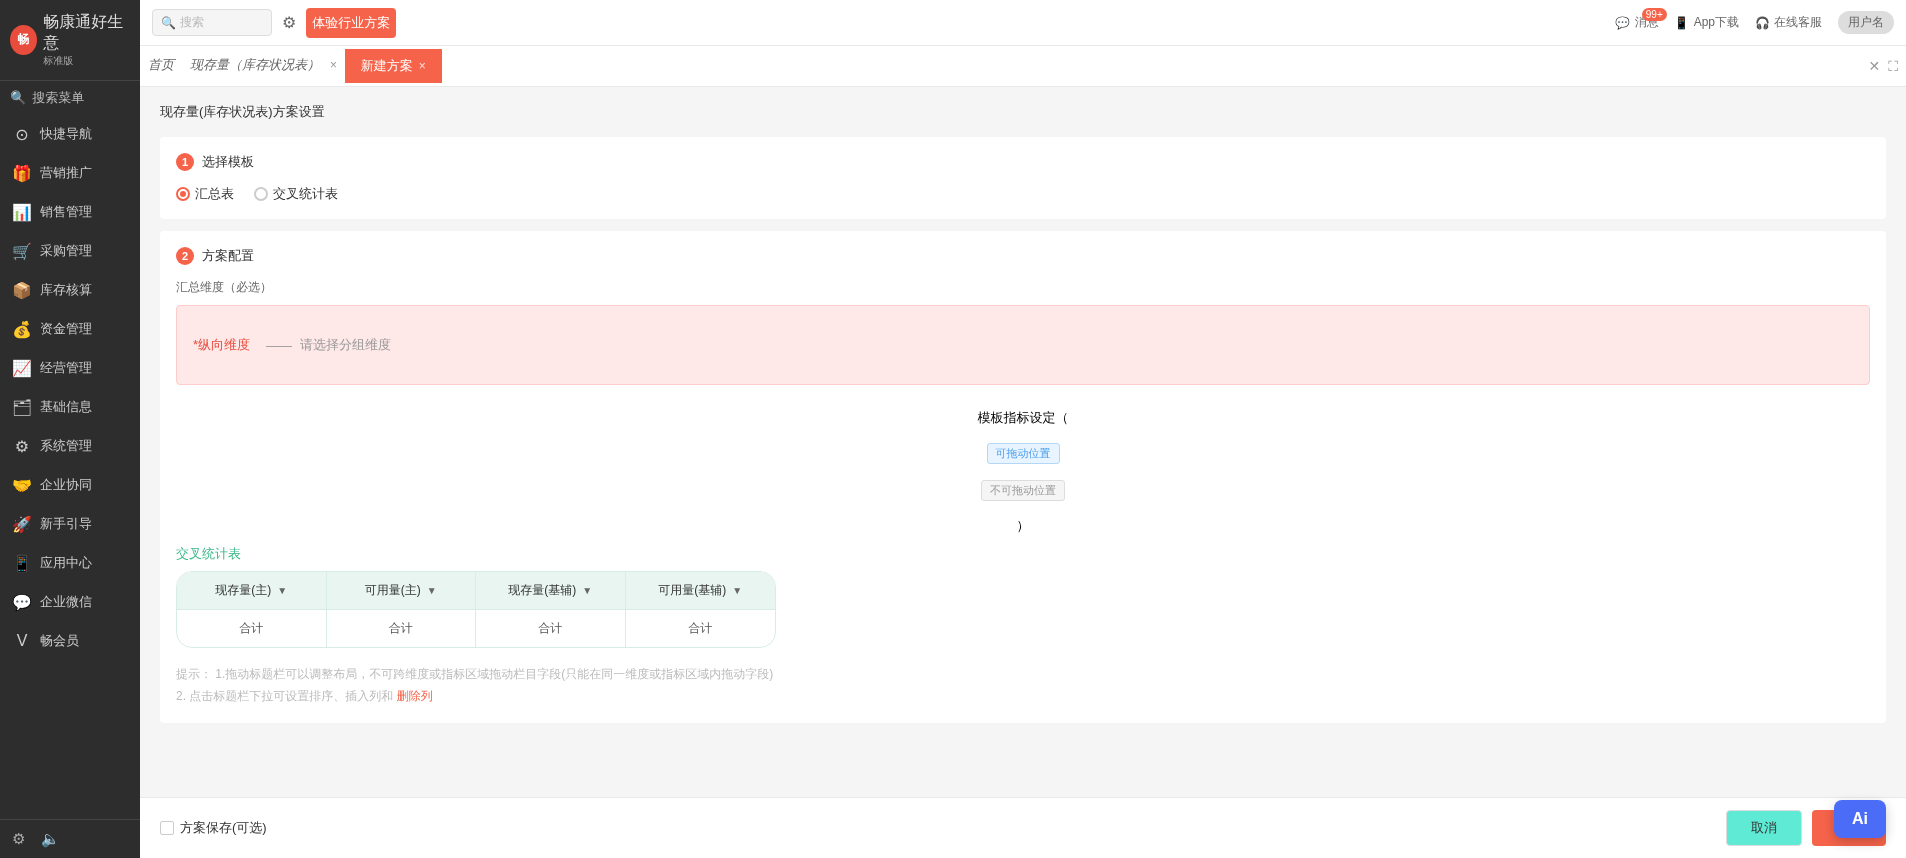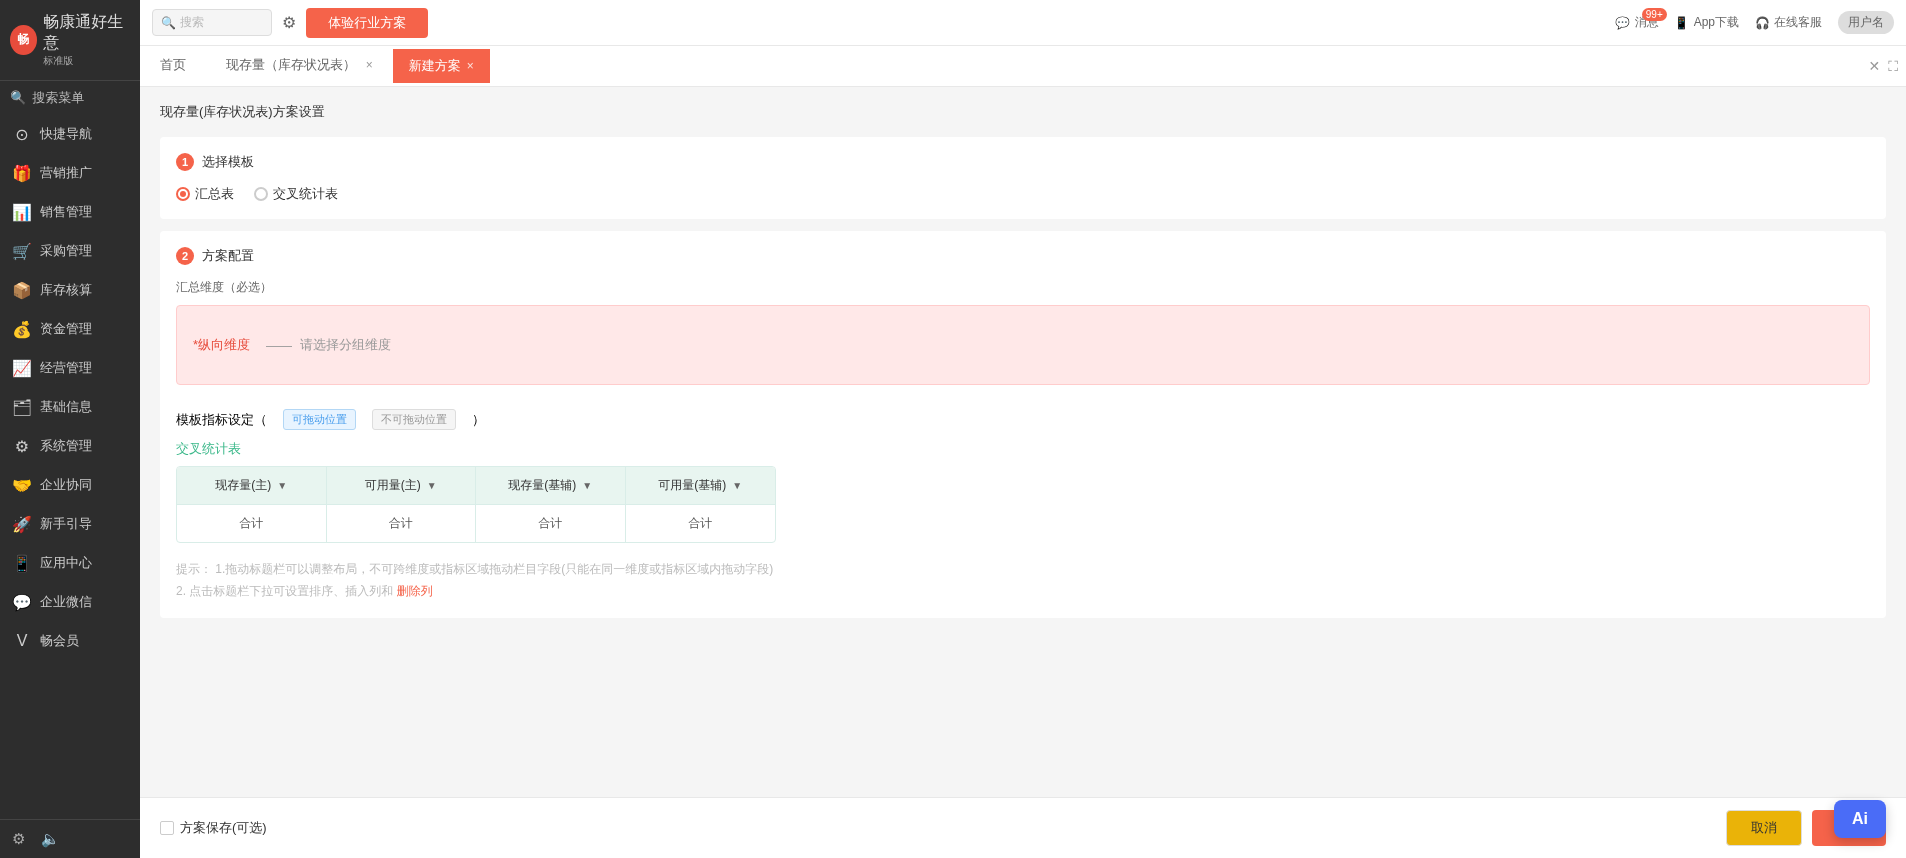--- a/index.html
+++ b/index.html
@@ -77,21 +77,21 @@
       border: 1px solid #ddd; border-radius: 4px;
       padding: 4px 8px;
       font-size: 12px; color: #999;
       width: 120px;
     }
     .topbar-gear { color: #666; font-size: 16px; cursor: pointer; }
     .topbar-action-btn {
       background: #f5634a;
       color: white;
       border: none; border-radius: 4px;
-      padding: 6px 22px;
+      padding: 6px 6px;
       font-size: 13px; cursor: pointer;
     }
     .topbar-spacer { flex: 1; }
     .topbar-right { display: flex; align-items: center; gap: 16px; }
     .topbar-msg { display: flex; align-items: center; gap: 4px; font-size: 12px; color: #666; cursor: pointer; position: relative; }
     .topbar-badge {
       background: #f5634a; color: white; font-size: 10px;
       border-radius: 8px; padding: 1px 4px; position: absolute; top: -6px; right: -8px;
     }
     .topbar-app { display: flex; align-items: center; gap: 4px; font-size: 12px; color: #666; cursor: pointer; }
@@ -101,26 +101,27 @@
     
     .tabbar {
       background: #fff;
       display: flex;
       align-items: center;
       padding: 0 0;
       border-bottom: 1px solid #e8e8e8;
       flex-shrink: 0;
     }
     .tab {
-      padding: 10px 20px;
+      padding: 10px 8px;
       font-size: 13px;
       color: #666;
       cursor: pointer;
       border-bottom: 2px solid transparent;
       white-space: nowrap;
+      font-style: italic;
     }
     .tab-close { margin-left: 6px; color: #999; font-size: 12px; cursor: pointer; }
     .tab-new {
       padding: 8px 16px;
       background: #f5634a;
       color: white;
       font-size: 13px;
       cursor: pointer;
       display: flex; align-items: center; gap: 6px; justify-content: flex-end;
     }
@@ -176,34 +177,34 @@
       padding: 20px 16px;
       margin-bottom: 24px;
       min-height: 80px;
       display: flex; align-items: center;
     }
     .dimension-label { color: #e74c3c; font-size: 13px; margin-right: 8px; }
     .dimension-dash { color: #999; margin: 0 8px; }
     .dimension-placeholder { color: #999; font-size: 13px; }
 
     .indicator-section { margin-top: 10px; }
-    .indicator-label-row { display: flex; align-items: center; gap: 16px; margin-bottom: 8px; }
+    .indicator-label-row { display: flex; align-items: center; gap: 16px; margin-bottom: 8px; flex-direction: column; }
     .indicator-badge {
       display: inline-flex; align-items: center;
       padding: 2px 8px; border-radius: 3px;
       font-size: 11px; gap: 4px;
     }
     .indicator-badge.movable { background: #e8f4ff; color: #4a9eed; border: 1px solid #b3d7f5; }
     .indicator-badge.fixed { background: #f5f5f5; color: #999; border: 1px solid #ddd; }
 
     .stats-header-label { color: #3bb88a; font-size: 13px; margin-bottom: 8px; }
 
     .stats-table {
       border: 1px solid #d9ede8;
-      border-radius: 4px;
+      border-radius: 16px;
       overflow: hidden;
       width: 600px;
     }
     .stats-table-header {
       display: grid;
       grid-template-columns: repeat(4, 1fr);
       background: #e8f5f0;
     }
     .stats-table-header-cell {
       padding: 10px 12px;
@@ -237,21 +238,21 @@
       display: flex; align-items: center; gap: 8px;
       flex-shrink: 0;
     }
     .checkbox-item { display: flex; align-items: center; gap: 6px; cursor: pointer; font-size: 13px; color: #333; }
     .checkbox-box {
       width: 14px; height: 14px; border: 1px solid #ccc; border-radius: 2px;
       background: white;
     }
     .footer-buttons { margin-left: auto; display: flex; gap: 10px; }
     .btn-cancel {
-      padding: 8px 24px; border: 1px solid #ddd; background: #eab308;
+      padding: 8px 24px; border: 1px solid #ddd; background: #5eead4;
       color: #333; border-radius: 4px; cursor: pointer; font-size: 13px;
     }
     .btn-query {
       padding: 8px 24px; border: none; background: #f5634a;
       color: white; border-radius: 4px; cursor: pointer; font-size: 13px;
     }
   </style>
 </head>
 <body>
 

